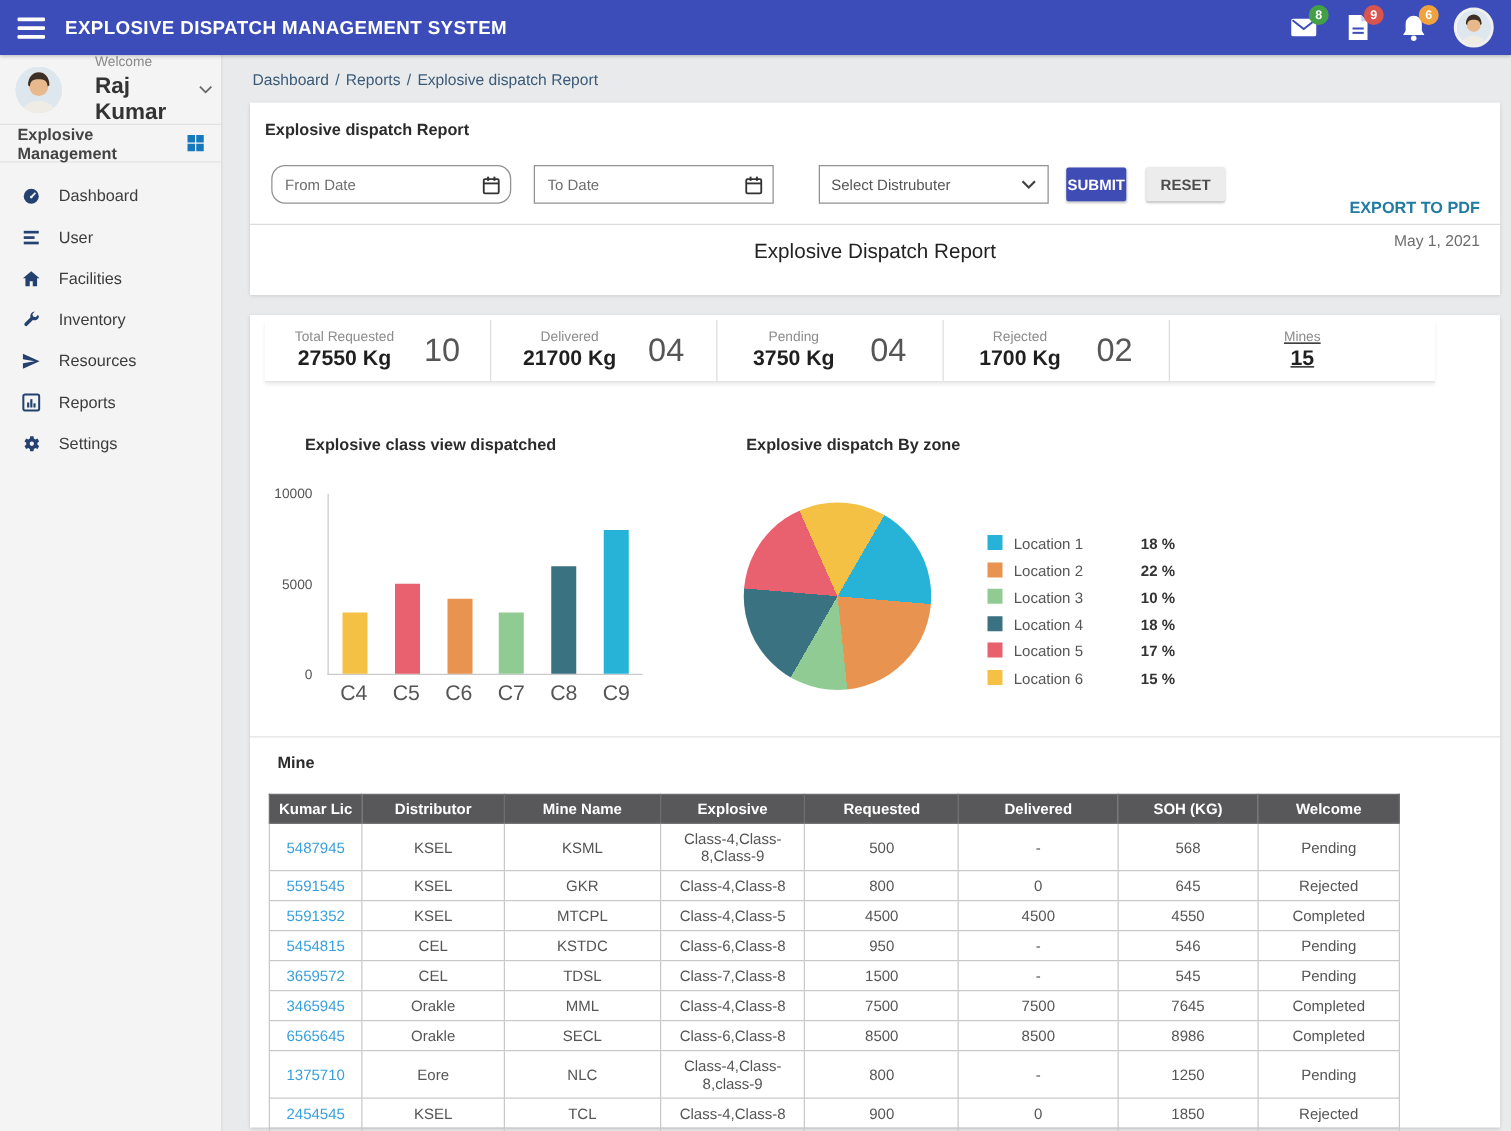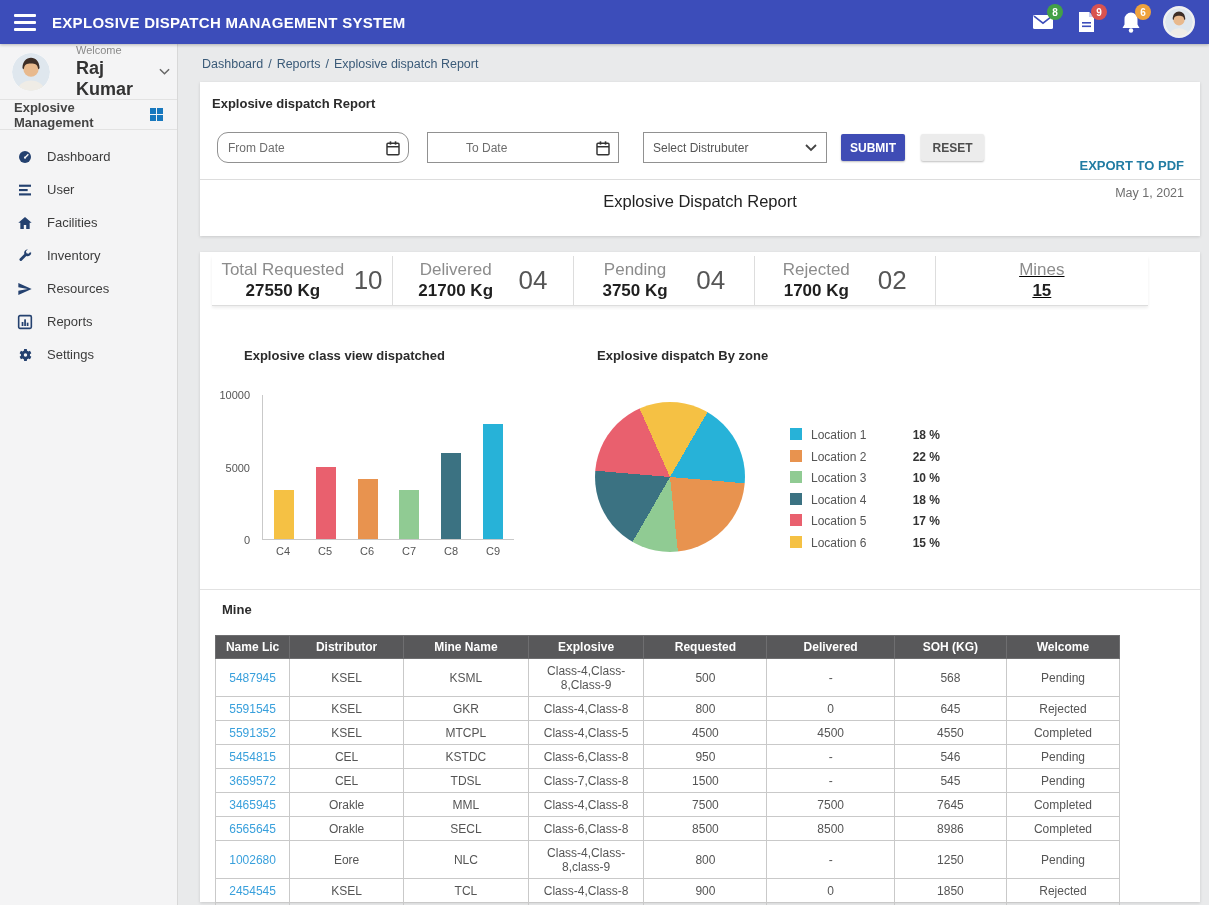--- a/index.html
+++ b/index.html
@@ -47,61 +47,61 @@
   .card { background:#fff; box-shadow:0 1px 3px rgba(0,0,0,.14); position:relative; }
   .card1 { height:154px; margin-bottom:16px; }
   .card1-title { position:absolute; left:12px; top:14px; font-size:13px; font-weight:600; color:#2b2b2b; }
 
   .filters { position:absolute; left:17px; top:50px; display:flex; align-items:center; }
   .inp-wrap { position:relative; width:192px; height:31px; border:1px solid #919191; background:#fff; }
   .inp-wrap input { width:100%; height:100%; border:none; outline:none; padding:0 28px 0 10px;
     font-size:12px; color:#555; font-family:inherit; background:transparent; }
   .inp-wrap input::placeholder { color:#6d6d6d; opacity:1; }
   .inp-ic { position:absolute; right:7px; top:7px; pointer-events:none; }
-  .gap18 { margin-right:18px;border-radius:11px; } .gap24 { margin-right:24px;padding-left:28px; } .gap14 { margin-right:14px; } .gap16 { margin-right:16px; }
+  .gap18 { margin-right:18px;border-radius:11px; } .gap24 { margin-right:36px; } .gap14 { margin-right:14px; } .gap16 { margin-right:16px; }
   .select-wrap { width:184px; height:31px; border:1px solid #919191; background:#fff;
     display:flex; align-items:center; padding:0 9px; cursor:pointer; }
   .select-text { flex:1; font-size:12px; color:#555; }
   .btn { height:27px; border:none; font-size:12px; font-weight:bold; border-radius:2px;
     cursor:pointer; font-family:inherit; box-shadow:0 1px 2px rgba(0,0,0,.25); }
-  .btn-submit { width:64px; background:#3f4cb5; color:#fff; }
+  .btn-submit { width:48px; background:#3f4cb5; color:#fff; }
   .btn-reset { width:63px; background:#ececec; color:#4d4d4d; }
   .export-link { position:absolute; right:16px; top:76px; font-size:13px; font-weight:600;
     color:#217ca3; text-decoration:none; cursor:pointer; }
   .div1 { position:absolute; left:0; right:0; top:97px; border-top:1px solid #ddd; }
   .report-date { position:absolute; right:16px; top:104px; font-size:12.5px; color:#6e6e6e; }
   .report-title { position:absolute; left:0; right:0; top:110px; text-align:center;
     font-size:16.5px; font-weight:500; color:#222; }
 
   .card2 { height:650px; }
 
   
   .stats-row { position:absolute; left:12px; top:4px; width:936px; height:50px; display:flex;
     background:#fff; border-bottom:1px solid #ddd; box-shadow:0 2px 3px rgba(0,0,0,.07); }
   .stat { flex:1; display:flex; align-items:center; justify-content:space-evenly; border-right:1px solid #ddd; }
   .stat:last-child { border-right:none; flex:1.18; }
   .stat-left { text-align:center; }
-  .stat-label { font-size:17px; color:#8c8c8c; }
+  .stat-label { font-size:11px; color:#8c8c8c; }
   .stat-value { font-size:17px; font-weight:bold; color:#1f1f1f; margin-top:1px; }
   .stat-count { font-size:26px; color:#565656; }
   .stat-center { flex-direction:column; justify-content:center;text-decoration:underline; }
 
   
   .bar-block { position:absolute; left:24px; top:96px; width:300px; }
   .chart-title { font-size:13px; font-weight:600; color:#2b2b2b; }
   .bar-block .chart-title { margin-left:20px; }
   .bar-area { position:relative; margin-top:32px; }
   .bar-yaxis { position:absolute; left:0; top:0; width:30px; height:145px; }
   .ytick { position:absolute; right:4px; transform:translateY(50%); font-size:11px; color:#555; }
   .bar-plot { margin-left:38px; width:252px; height:145px; border-left:1px solid #c9c9c9;
     border-bottom:1px solid #c9c9c9; display:flex; align-items:flex-end; }
   .bar-col { flex:1; display:flex; justify-content:center; align-items:flex-end; height:100%; }
   .bar { width:20px; }
   .bar-xlabels { margin-left:38px; width:252px; display:flex; margin-top:5px; }
-  .bar-xlabel { flex:1; text-align:center; font-size:11px; color:#555; }
+  .bar-xlabel { flex:1; text-align:center; font-size:17px; color:#555; }
 
   
   .pie-block { position:absolute; left:395px; top:96px; width:560px; }
   .pie-block .chart-title { margin-left:2px; }
   .pie { position:absolute; left:0; top:54px; width:150px; height:150px; border-radius:50%; }
   .pie-legend { position:absolute; left:195px; top:80px; display:flex; flex-direction:column; gap:7.5px; }
   .lg-row { display:flex; align-items:flex-start; width:150px; }
   .lg-swatch { width:12px; height:12px; flex:none; margin-right:9px; }
   .lg-label { font-size:12px; color:#555; width:70px; }
   .lg-pct { font-size:12px; color:#333; font-weight:600; margin-left:auto; }
@@ -414,21 +414,21 @@
           <col style="width:12.6%">
           <col style="width:13.8%">
           <col style="width:12.8%">
         <col style="width:13.6%">
           <col style="width:14.1%">
           <col style="width:12.4%">
           <col style="width:12.5%">
       </colgroup>
       <thead>
           <tr>
-            <th>Name Lic</th>
+            <th>Kumar Lic</th>
             <th>Distributor</th>
             <th>Mine Name</th>
             <th>Explosive</th>
             <th>Requested</th>
             <th>Delivered</th>
             <th>SOH (KG)</th>
             <th>Welcome</th>
           </tr>
         </thead>
       <tbody>
@@ -496,21 +496,21 @@
             <td class="lic">6565645</td>
             <td>Orakle</td>
             <td>SECL</td>
             <td>Class-6,Class-8</td>
             <td>8500</td>
             <td>8500</td>
             <td>8986</td>
             <td>Completed</td>
           </tr>
           <tr>
-            <td class="lic">1002680</td>
+            <td class="lic">1375710</td>
             <td>Eore</td>
             <td>NLC</td>
             <td>Class-4,Class-8,class-9</td>
             <td>800</td>
             <td>-</td>
             <td>1250</td>
             <td>Pending</td>
           </tr>
           <tr>
             <td class="lic">2454545</td>

